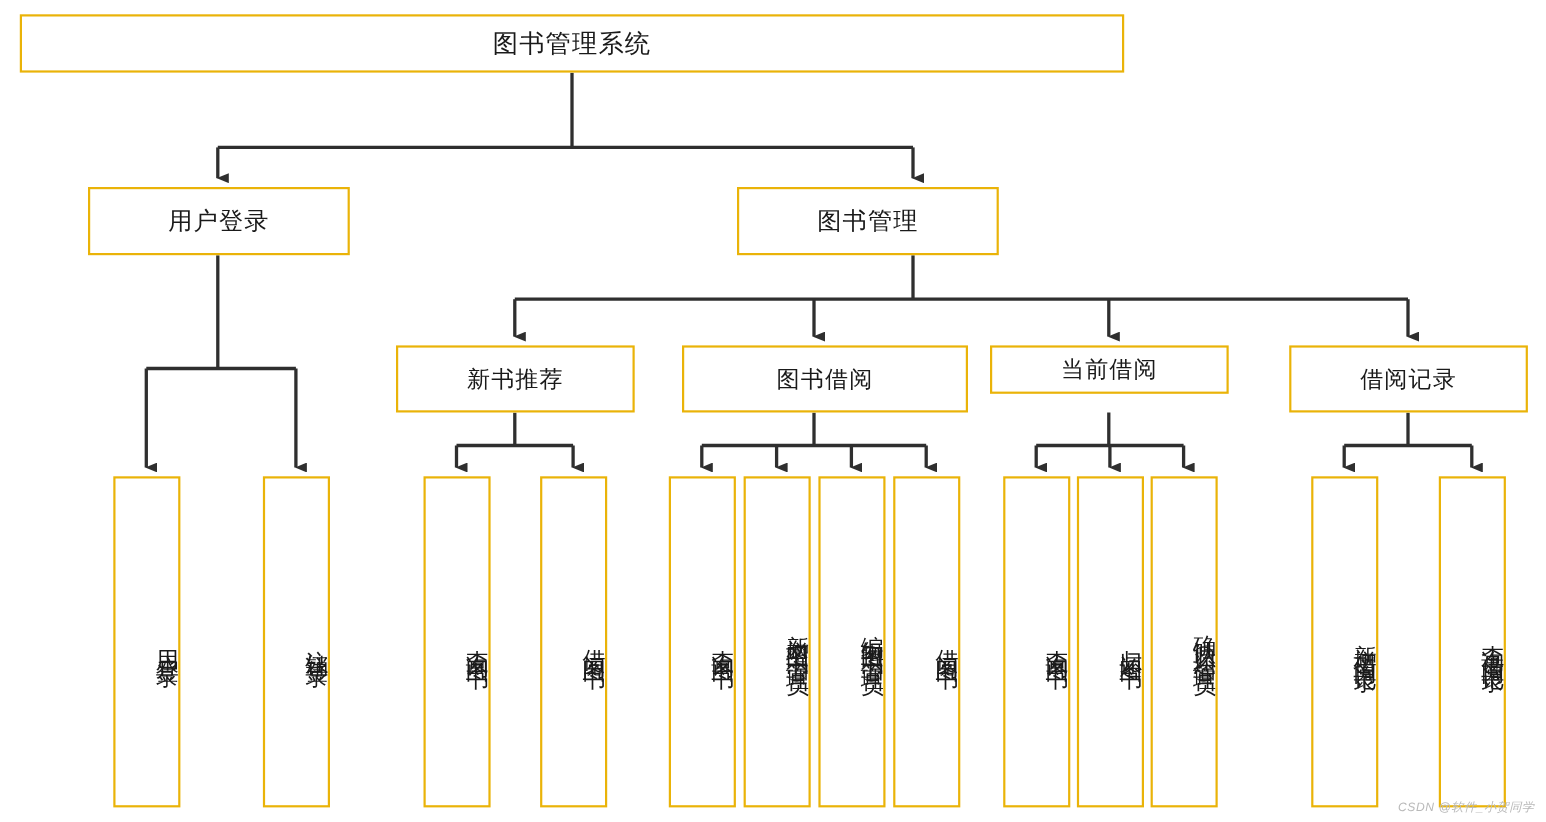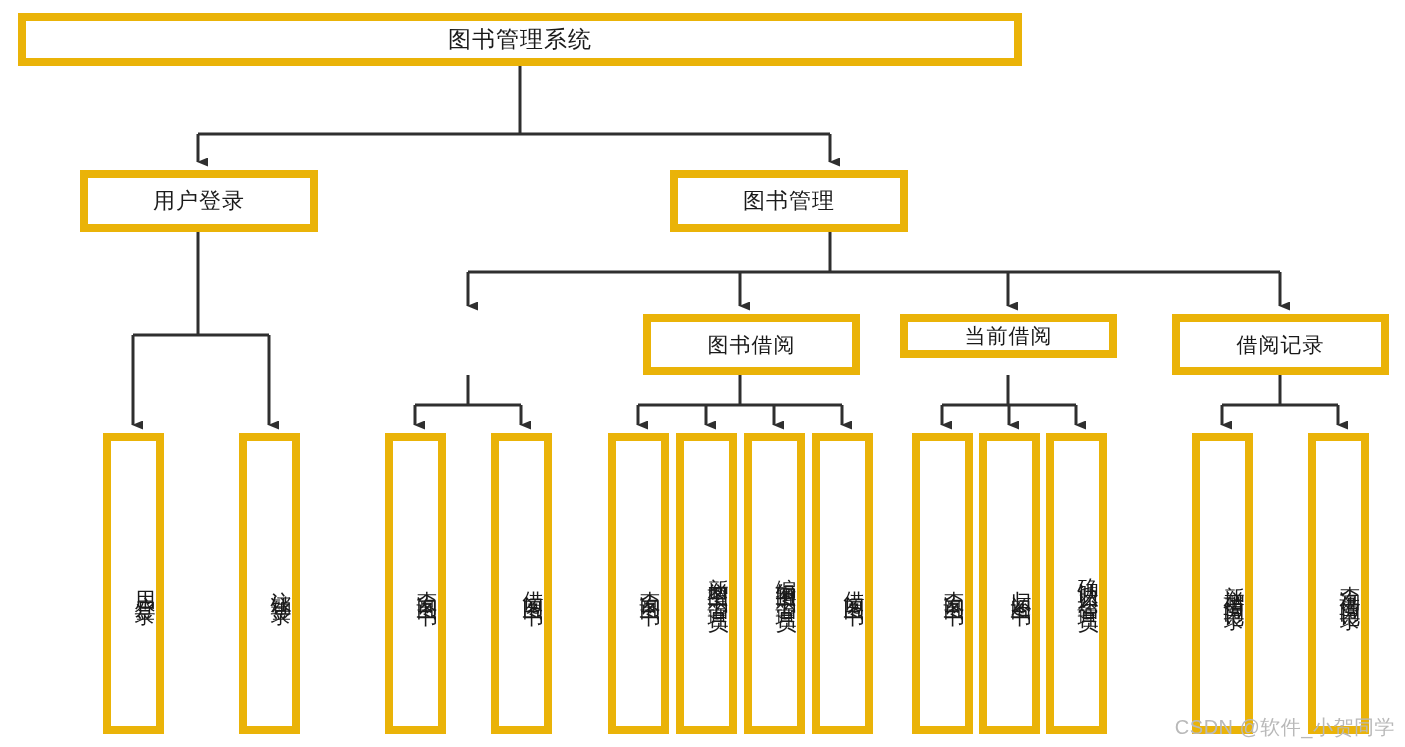--- a/index.html
+++ b/index.html
@@ -32,21 +32,21 @@
     width: 1405px;
     height: 747px;
     pointer-events: none;
   }
 
   
   .node {
     position: absolute;
     box-sizing: border-box;
     background: #ffffff;
-    border: 8px solid #eab308;
+    border: 2px solid #eab308;
     display: flex;
     align-items: center;
     justify-content: center;
     text-align: right;
   }
 
   .node-root {
     font-size: 23px;
     letter-spacing: 1px;
   }
@@ -76,24 +76,25 @@
 
   .node-leaf .leaf-label {
     display: block;
   }
 
   
   #watermark {
     position: absolute;
     right: 10px;
     bottom: 6px;
-    font-size: 20px;
+    font-size: 11px;
     color: #b9b9b9;
     letter-spacing: 0.5px;
     white-space: nowrap;
+    font-style: italic;
   }
 </style>
 </head>
 <body>
 
 <div id="diagram-canvas">
 
   <svg id="connector-layer" viewBox="0 0 1405 747" width="1405" height="747" xmlns="http://www.w3.org/2000/svg">
     <defs>
       <marker id="arrowhead" markerWidth="9" markerHeight="11" refX="4.5" refY="10" orient="auto" markerUnits="userSpaceOnUse">
@@ -155,22 +156,25 @@
   </div>
 
   <div class="node node-l1" style="left:80px; top:170px; width:238px; height:62px;">
     <span class="node-label">用户登录</span>
   </div>
 
   <div class="node node-l1" style="left:670px; top:170px; width:238px; height:62px;">
     <span class="node-label">图书管理</span>
   </div>
 
-
-  <div class="node node-l2" style="left:643px; top:314px; width:217px; height:61px;">
+  <div class="node node-l2" style="left:360px; top:314px; width:217px; height:61px;">
+    <span class="node-label">新书推荐</span>
+  </div>
+
+  <div class="node node-l2" style="left:620px; top:314px; width:260px; height:61px;">
     <span class="node-label">图书借阅</span>
   </div>
 
   <div class="node node-l2" style="left:900px; top:314px; width:217px; height:44px;">
     <span class="node-label">当前借阅</span>
   </div>
 
   <div class="node node-l2" style="left:1172px; top:314px; width:217px; height:61px;">
     <span class="node-label">借阅记录</span>
   </div>

